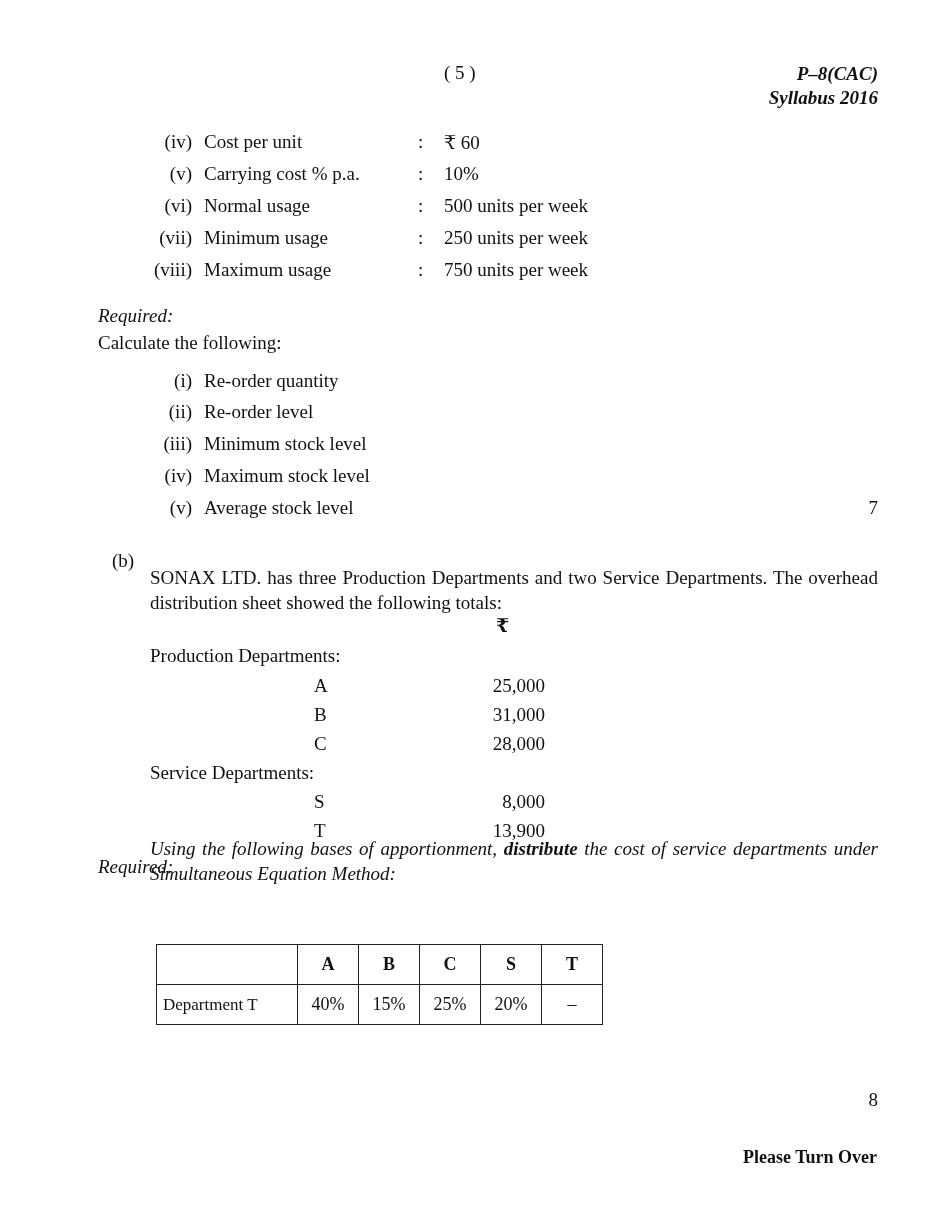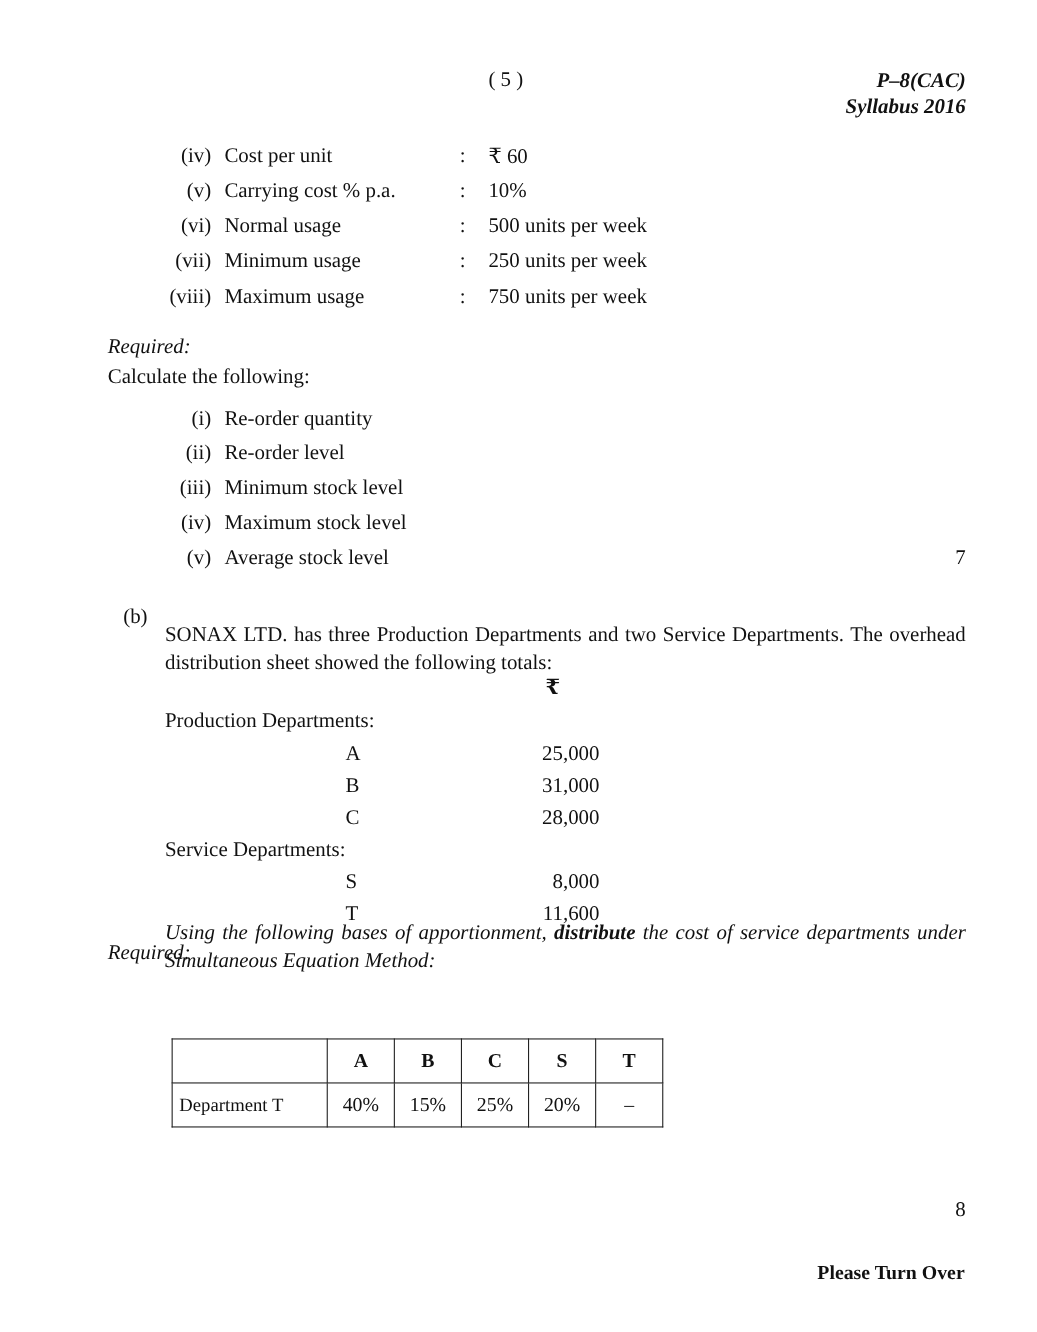--- a/index.html
+++ b/index.html
@@ -146,21 +146,21 @@
   <span class="d">C</span>
   <span class="v">28,000</span>
 </div>
 <div class="abs dept-heading" style="top:762px">Service Departments:</div>
 <div class="dept-row" style="top:791px">
   <span class="d">S</span>
   <span class="v">8,000</span>
 </div>
 <div class="dept-row" style="top:820px">
   <span class="d">T</span>
-  <span class="v">11,600</span>
+  <span class="v">13,900</span>
 </div>
 
 <div class="abs req2-label">Required:</div>
 <div class="using-text"><span>Using the following bases of apportionment, </span><b>distribute</b><span> the cost of service departments under Simultaneous Equation Method:</span></div>
 
 <table class="apport">
   <tbody>
       <tr>
     <th class="c0"></th>
     <th class="cA">A</th>

